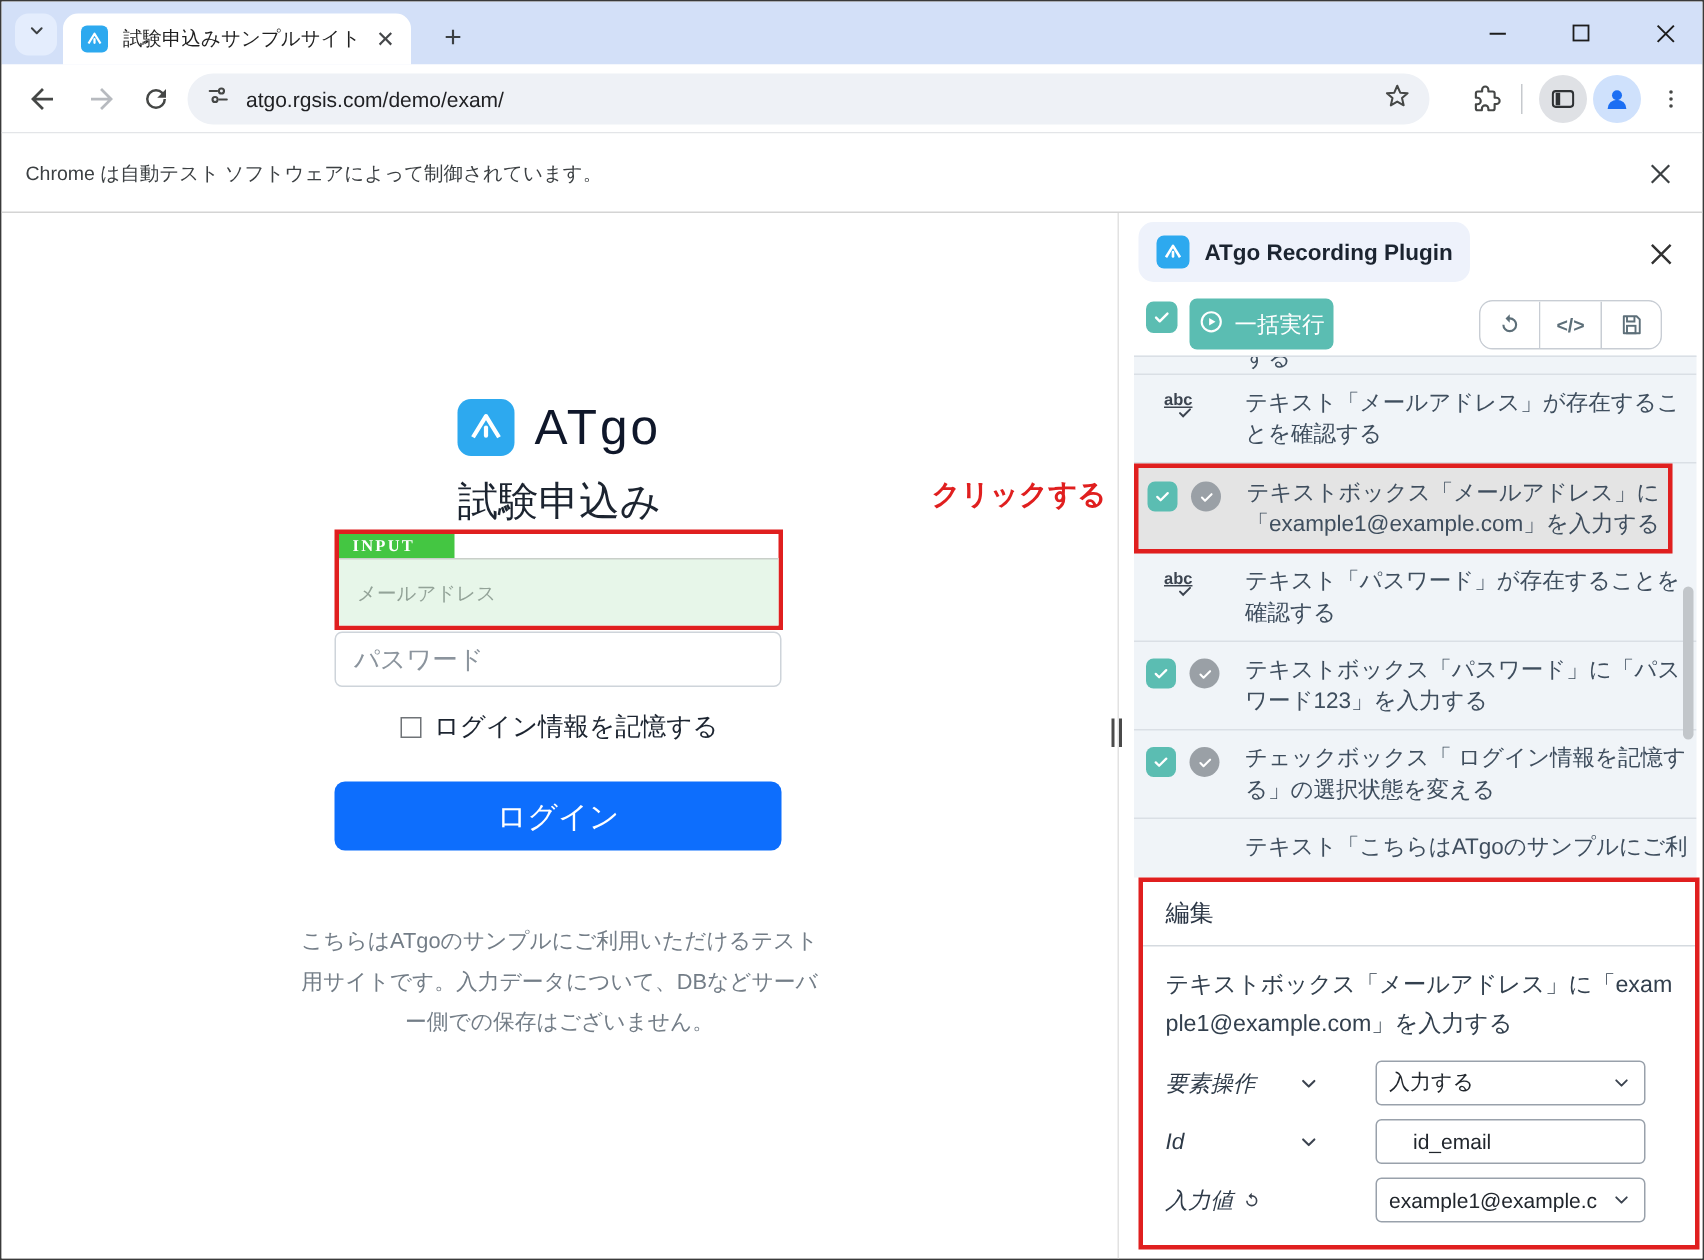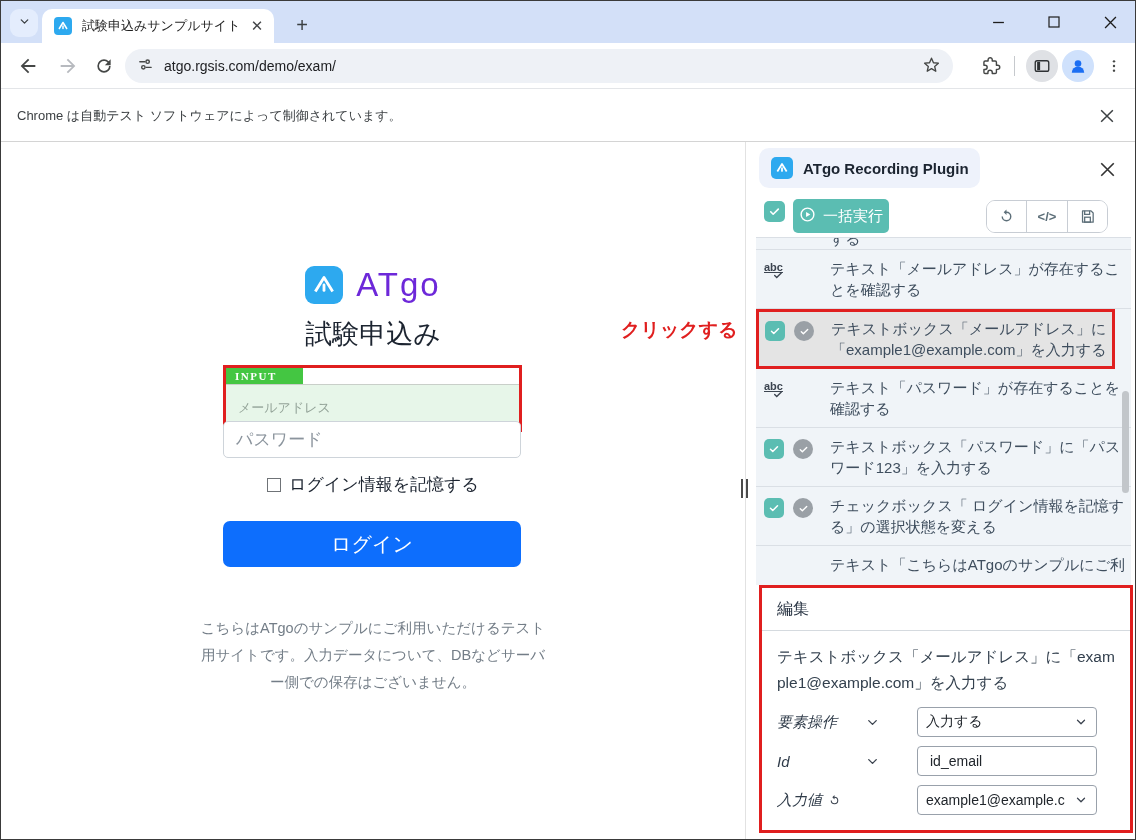--- a/index.html
+++ b/index.html
@@ -45,25 +45,25 @@
   .infobar-text { position:absolute; left:16px; top:18px; font-size:13px; color:#3c4043; }
   .infobar-close { position:absolute; right:14px; top:13px; width:28px; height:28px; display:flex;
                    align-items:center; justify-content:center; cursor:pointer; }
 
   
   .main { position:absolute; top:141px; left:0; width:744px; bottom:0; background:#fff; }
   .logo-row { position:absolute; top:124px; left:0; width:744px; display:flex;
               justify-content:center; align-items:center; gap:13px; }
   .logo-icon { width:38px; height:38px; border-radius:9px; background:#2da9ef;
                display:flex; align-items:center; justify-content:center; }
-  .logo-text { font-size:33px; color:#6d28d9; letter-spacing:2px; font-weight:500; }
+  .logo-text { font-size:33px; color:#0f172a; letter-spacing:2px; font-weight:500; }
   .page-heading { position:absolute; top:174px; left:0; width:744px; text-align:center;
                   font-size:27px; color:#1c2430; font-weight:400; }
   .email-wrap { position:absolute; left:222px; top:211px; width:299px; height:67px;
-                border:3px solid #e01f1f; background:#fff;margin-top:12px; }
+                border:3px solid #e01f1f; background:#fff; }
   .input-badge { position:absolute; left:0px; top:0px; width:77px; height:16px; background:#44c642;
                  color:#fff; font-size:11px; font-weight:bold; letter-spacing:1.5px;
                  display:flex; align-items:center; padding-left:9px; font-family:"Liberation Serif", serif; }
   .email-input { position:absolute; left:0; right:0; bottom:0; height:45px; background:#e7f6e9;
                  border:none; border-top:1px solid #c9cfc9; font-size:13px; padding:0 12px; width:100%;
                  outline:none; color:#41504a; }
   .email-input::placeholder { color:#93a398; }
   .password-input { position:absolute; left:222px; top:279px; width:298px; height:37px;
                     border:1px solid #ced4da; border-radius:5px; padding:0 12px; font-size:17px;
                     color:#41444a; outline:none; }
@@ -110,40 +110,40 @@
   .step-icons { width:66px; flex:0 0 auto; display:flex; gap:9px; padding-top:3px; }
   .step-text { flex:1; font-size:15px; line-height:21px; color:#3f4e5e; word-break:break-all; }
   .step.partial { height:12px; padding:0 6px 0 8px; overflow:hidden; }
   .step.partial .step-text { margin-top:-10px; }
   .step.clip { height:27px; overflow:hidden; border-bottom:none; }
   .step.hl { border:3px solid #e01f1f; background:#e4e4e4; margin-right:16px; padding:6px 4px 6px 6px; }
   .icon-cb { width:20px; height:20px; border-radius:5px; background:#5bbdb2; flex:0 0 auto;
              display:flex; align-items:center; justify-content:center; }
   .icon-status { width:20px; height:20px; border-radius:50%; background:#9aa0a6; flex:0 0 auto;
                  display:flex; align-items:center; justify-content:center; }
-  .icon-abc { position:relative; width:26px; height:20px; flex:0 0 auto;
+  .icon-abc { position:relative; width:26px; height:20px; margin-left:12px; flex:0 0 auto;
               font-size:11px; font-weight:bold; color:#3c4450;text-decoration:underline; }
   .icon-abc svg { position:absolute; left:9px; top:9px; }
   .scroll-thumb { position:absolute; right:6px; top:249px; width:7px; height:102px; border-radius:4px;
                   background:#c2c6ca; cursor:pointer; }
 
   .edit-panel { position:absolute; left:13px; top:443px; width:374px; height:248px;
                 border:3px solid #e01f1f; background:#fff; }
   .edit-title { padding:11px 0 10px 15px; font-size:16px; color:#2b3645;
                 border-bottom:1px solid #d5dadf; }
   .edit-desc { padding:13px 15px 2px 15px; font-size:15.5px; line-height:26px; color:#33404e;
                word-break:break-all; }
   .edit-row { display:flex; align-items:center; margin:9px 15px 0 15px; height:30px; }
   .edit-label { width:88px; font-size:15px; color:#2f3b49; display:flex; align-items:center; gap:6px;font-style:italic; }
   .label-caret { width:52px; display:flex; align-items:center; }
   .edit-field { width:180px; height:30px; border:1px solid #99a1ab; border-radius:4px; background:#fff;
                 display:flex; align-items:center; justify-content:space-between; padding:0 8px;
                 font-size:14px; color:#21262c; cursor:pointer; overflow:hidden; }
   .edit-field .val { white-space:nowrap; overflow:hidden; }
-  .edit-input { width:180px; height:30px; border:1px solid #99a1ab; border-radius:4px; padding:0 12px;
+  .edit-input { width:180px; height:30px; border:1px solid #99a1ab; border-radius:4px; padding:0 24px;
                 font-size:14px; color:#21262c; outline:none; }
 </style>
 </head>
 <body>
 
 <div class="window">
 
   <div class="tabstrip">
     <div class="tab-search">
       <span>

